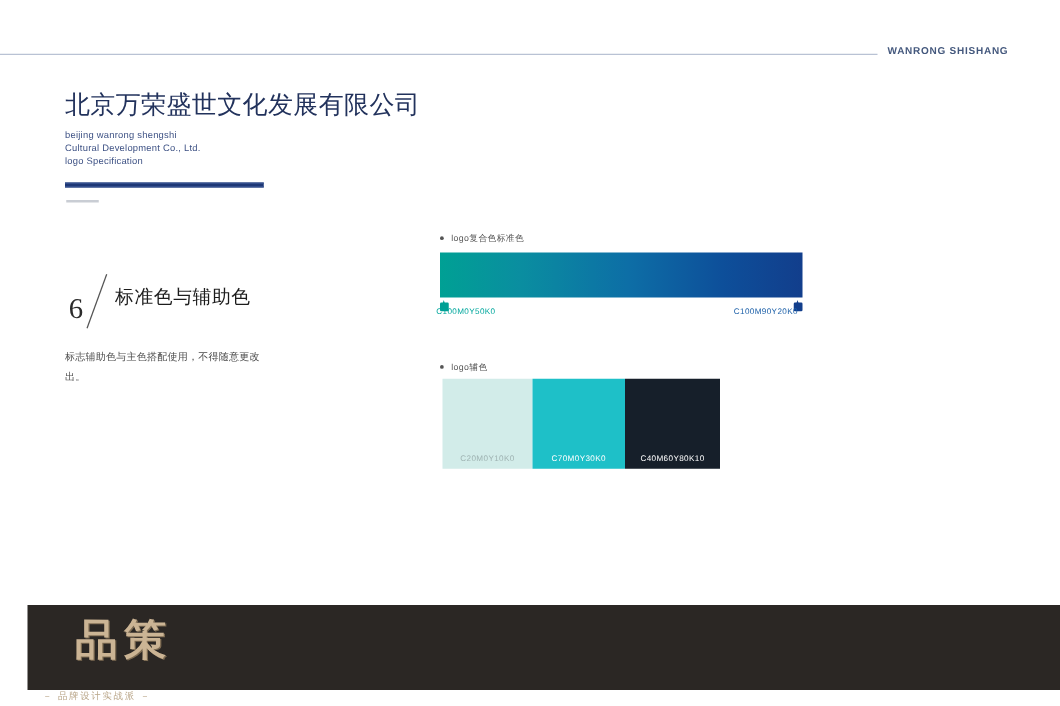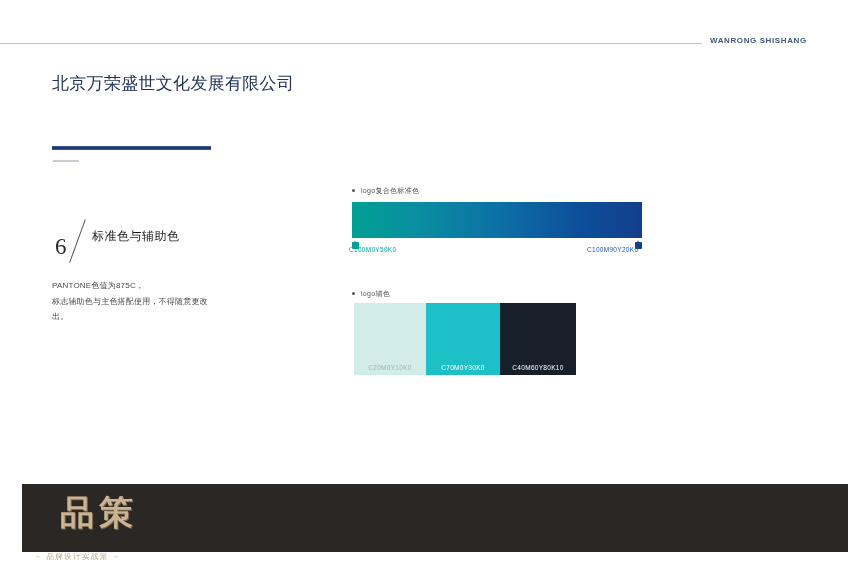--- a/index.html
+++ b/index.html
@@ -52,21 +52,21 @@
   }
 
   
   .title-block {
     position: absolute;
     left: 52px;
     top: 74px;
     width: 280px;
   }
   .title-cn {
-    font-size: 17px;
+    font-size: 20px;
     line-height: 20px;
     color: #22325c;
     letter-spacing: 0.3px;
     white-space: nowrap;
   }
   .title-en {
     margin-top: 9px;
     font-size: 7.5px;
     line-height: 10.5px;
     color: #3d5184;
@@ -116,21 +116,21 @@
     width: 1px;
     height: 46px;
     background: #555;
     transform: rotate(20deg);
     transform-origin: center;
   }
   .section-title {
     position: absolute;
     left: 37px;
     top: 10px;
-    font-size: 12px;
+    font-size: 15px;
     color: #1c1c1c;
     letter-spacing: 0.5px;
     white-space: nowrap;
   }
 
   
   .section-body {
     position: absolute;
     left: 52px;
     top: 278px;
@@ -278,32 +278,36 @@
 
 <div class="page">
 
   <div class="header">
     <div class="header-rule"></div>
     <div class="header-brand">WANRONG SHISHANG</div>
   </div>
 
   <div class="title-block">
     <div class="title-cn">北京万荣盛世文化发展有限公司</div>
+    <div class="title-en">
+      <div>beijing wanrong shengshi</div>
+      <div>Cultural Development Co., Ltd.</div>
+      <div>logo Specification</div>
+    </div>
   </div>
   <div class="title-bar"></div>
   <div class="title-subline"></div>
 
   <div class="section-head">
     <div class="section-num">6</div>
     <div class="section-slash"></div>
     <div class="section-title">标准色与辅助色</div>
   </div>
 
   <div class="section-body">
-    <div>PANTONE色值为875C，</div>
     <div>标志辅助色与主色搭配使用，不得随意更改</div>
     <div>出。</div>
   </div>
 
   <div class="block-label label-gradient">
     <span class="dot"></span><span>logo复合色标准色</span>
   </div>
   <div class="gradient-bar"></div>
 
   <div class="marker marker-left">

